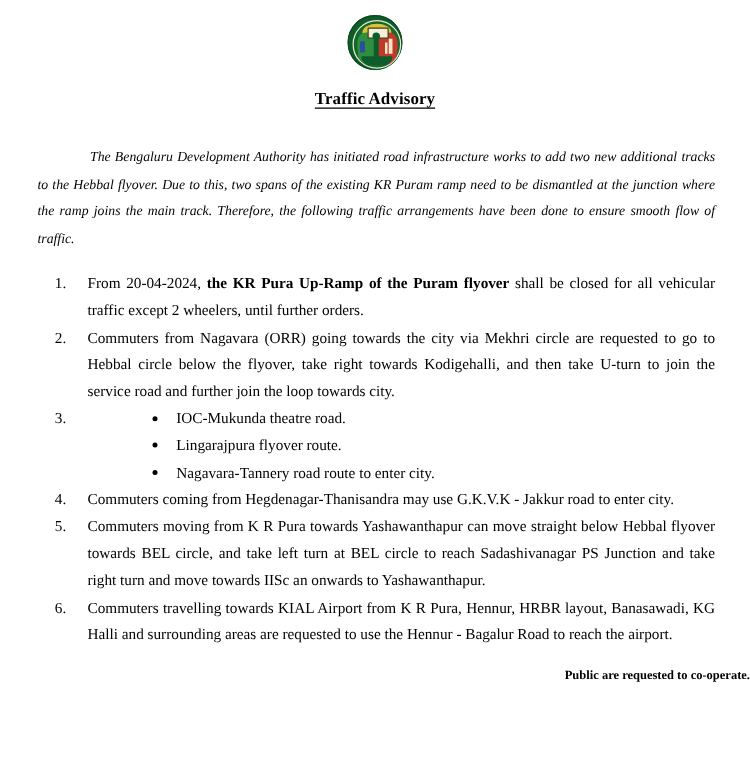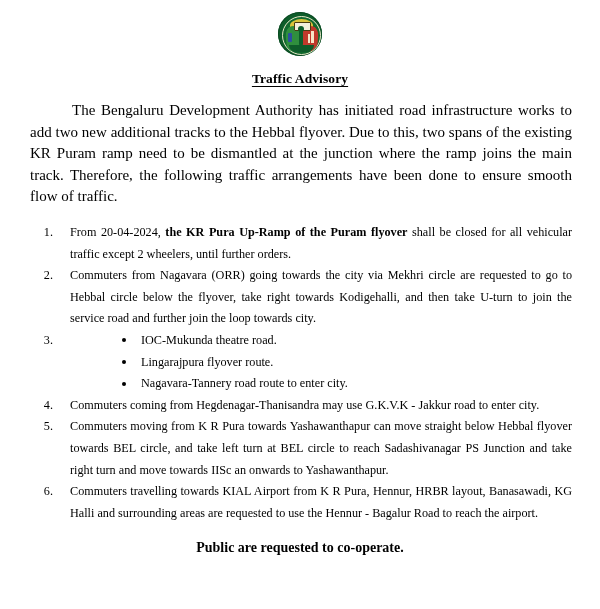--- a/index.html
+++ b/index.html
@@ -128,26 +128,27 @@
     margin-top: 15px;
     letter-spacing: 0.1px;
   }
   .title span {
     text-decoration: underline;
     text-underline-offset: 2.5px;
   }
 
   
   .intro {
-    margin: 13px 28px 0 30px;
-    font-size: 15px;
+    margin: 29px 28px 0 30px;
+    font-size: 11px;
     line-height: 21.6px;
     text-align: justify;
     text-indent: 42px;
     text-justify: inter-word;
+    font-style: italic;
   }
 
   ol.main-list {
     margin: 14px 28px 0 30px;
     padding: 0 0 0 26px;
     font-size: 12.2px;
     line-height: 21.6px;
     list-style-position: outside;
   }
   ol.main-list > li {
@@ -177,23 +178,23 @@
     top: 8.5px;
     width: 4px;
     height: 4px;
     background: #000;
     border-radius: 50%;
   }
 
   b, .bold { font-weight: bold; }
 
   .footer-note {
-    text-align: center;
+    text-align: right;
     font-weight: bold;
-    font-size: 14px;
+    font-size: 10px;
     margin-top: 16px;
   }
 </style>
 </head>
 <body>
 
 <div class="page">
 
   <div class="logo-wrap">
     <div class="emblem">

